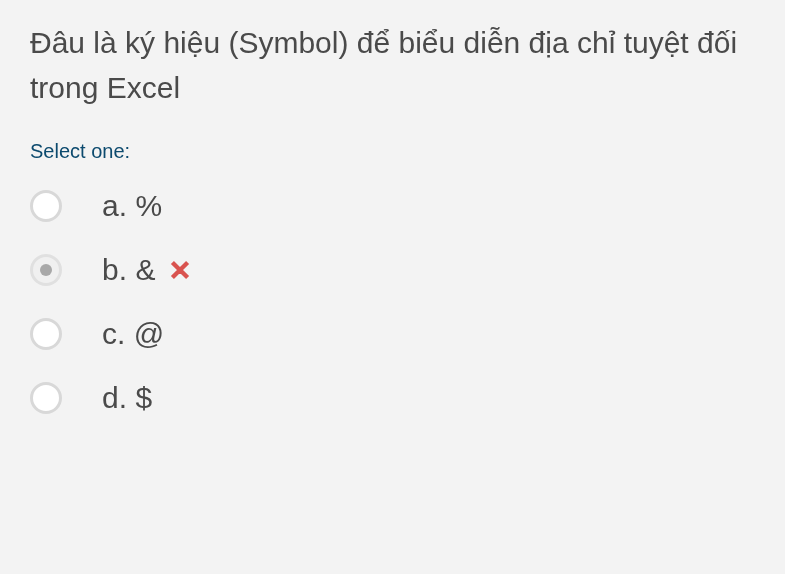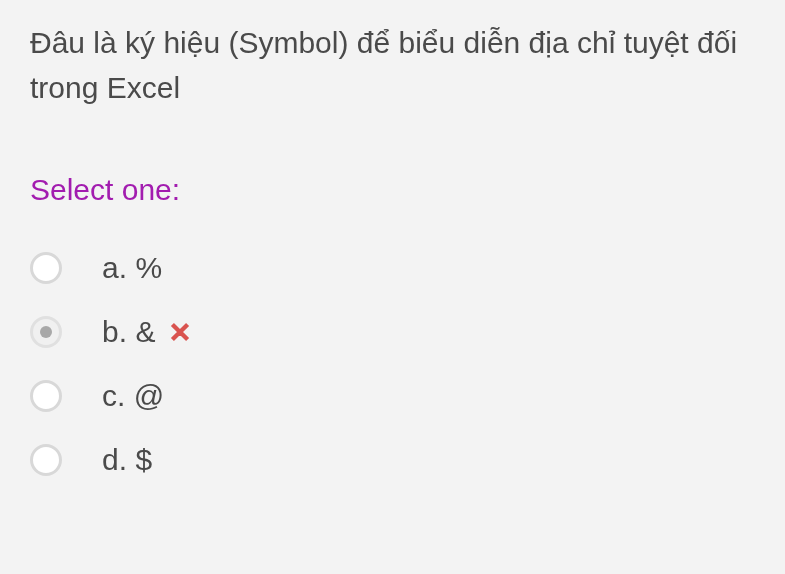--- a/index.html
+++ b/index.html
@@ -12,26 +12,26 @@
       background: #f3f3f3;
       padding: 20px 30px;
       width: 785px;
       height: 574px;
       color: #4a4a4a;
     }
     .question-text {
       font-size: 30px;
       line-height: 1.5;
       color: #4a4a4a;
-      margin-bottom: 63px;
+      margin-bottom: 30px;
     }
     .select-label {
-      font-size: 30px;
-      color: #a21caf;
-      margin-bottom: 44px;
+      font-size: 20px;
+      color: #0c4a6e;
+      margin-bottom: 26px;
     }
     .option-row {
       display: flex;
       align-items: center;
       margin-bottom: 30px;
       cursor: pointer;
     }
     .radio {
       width: 32px;
       height: 32px;

